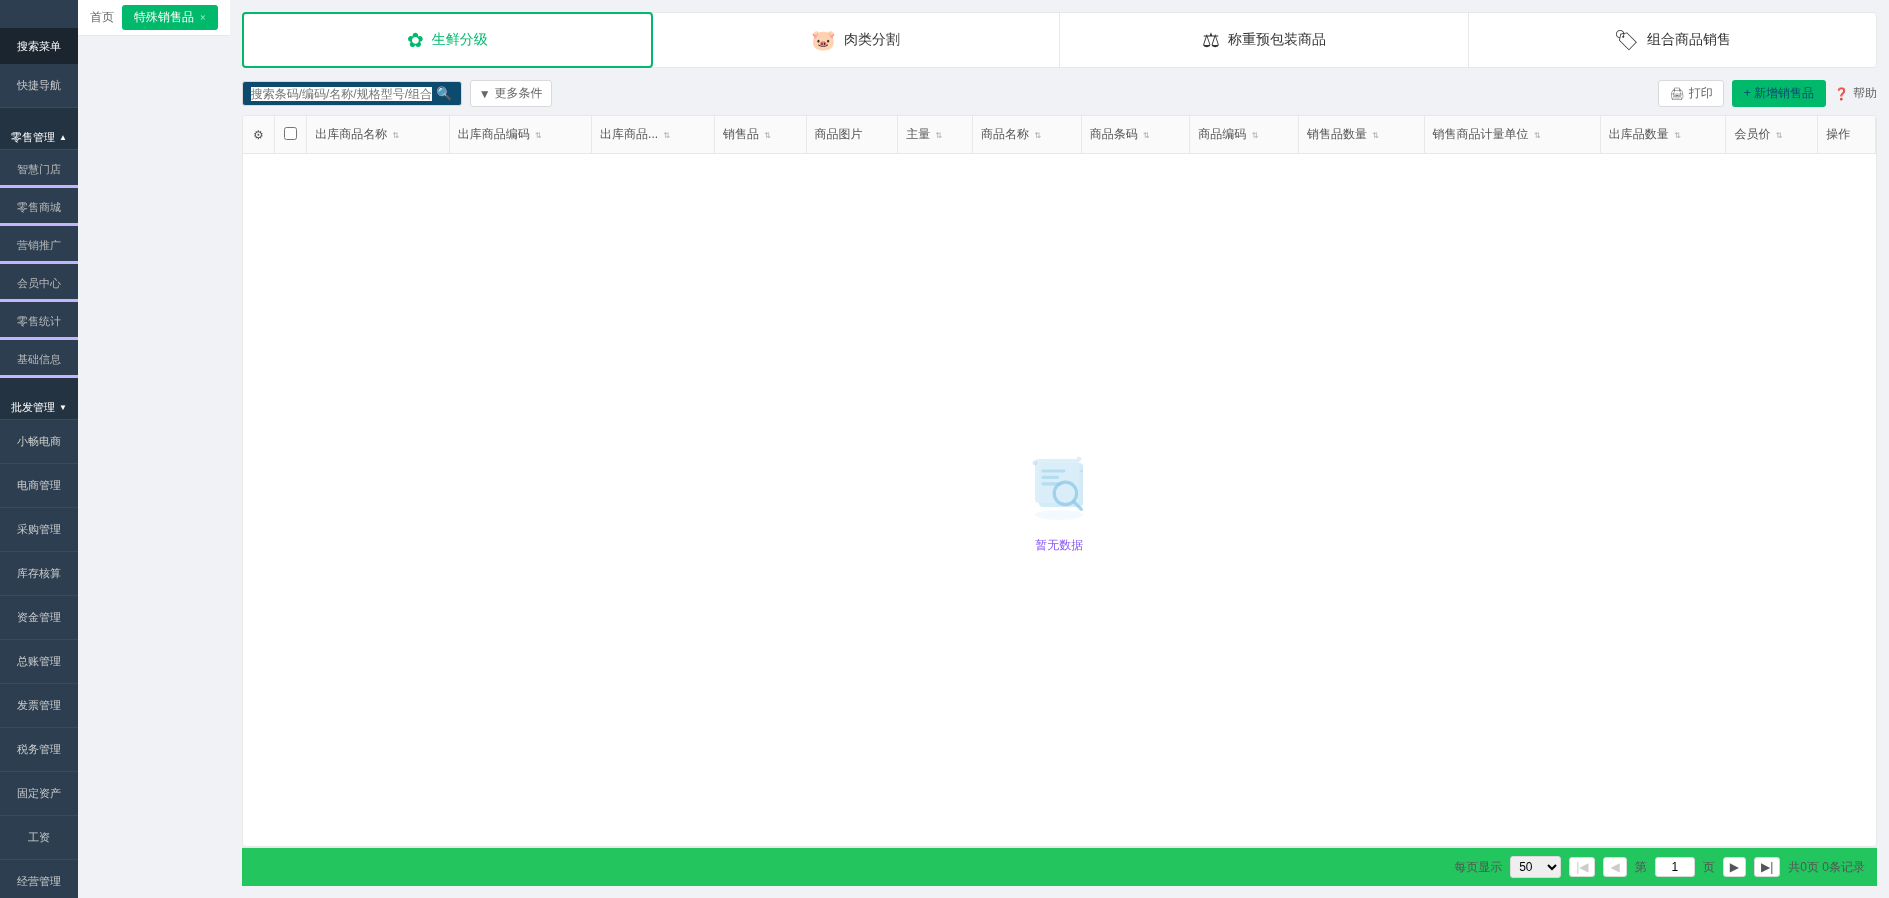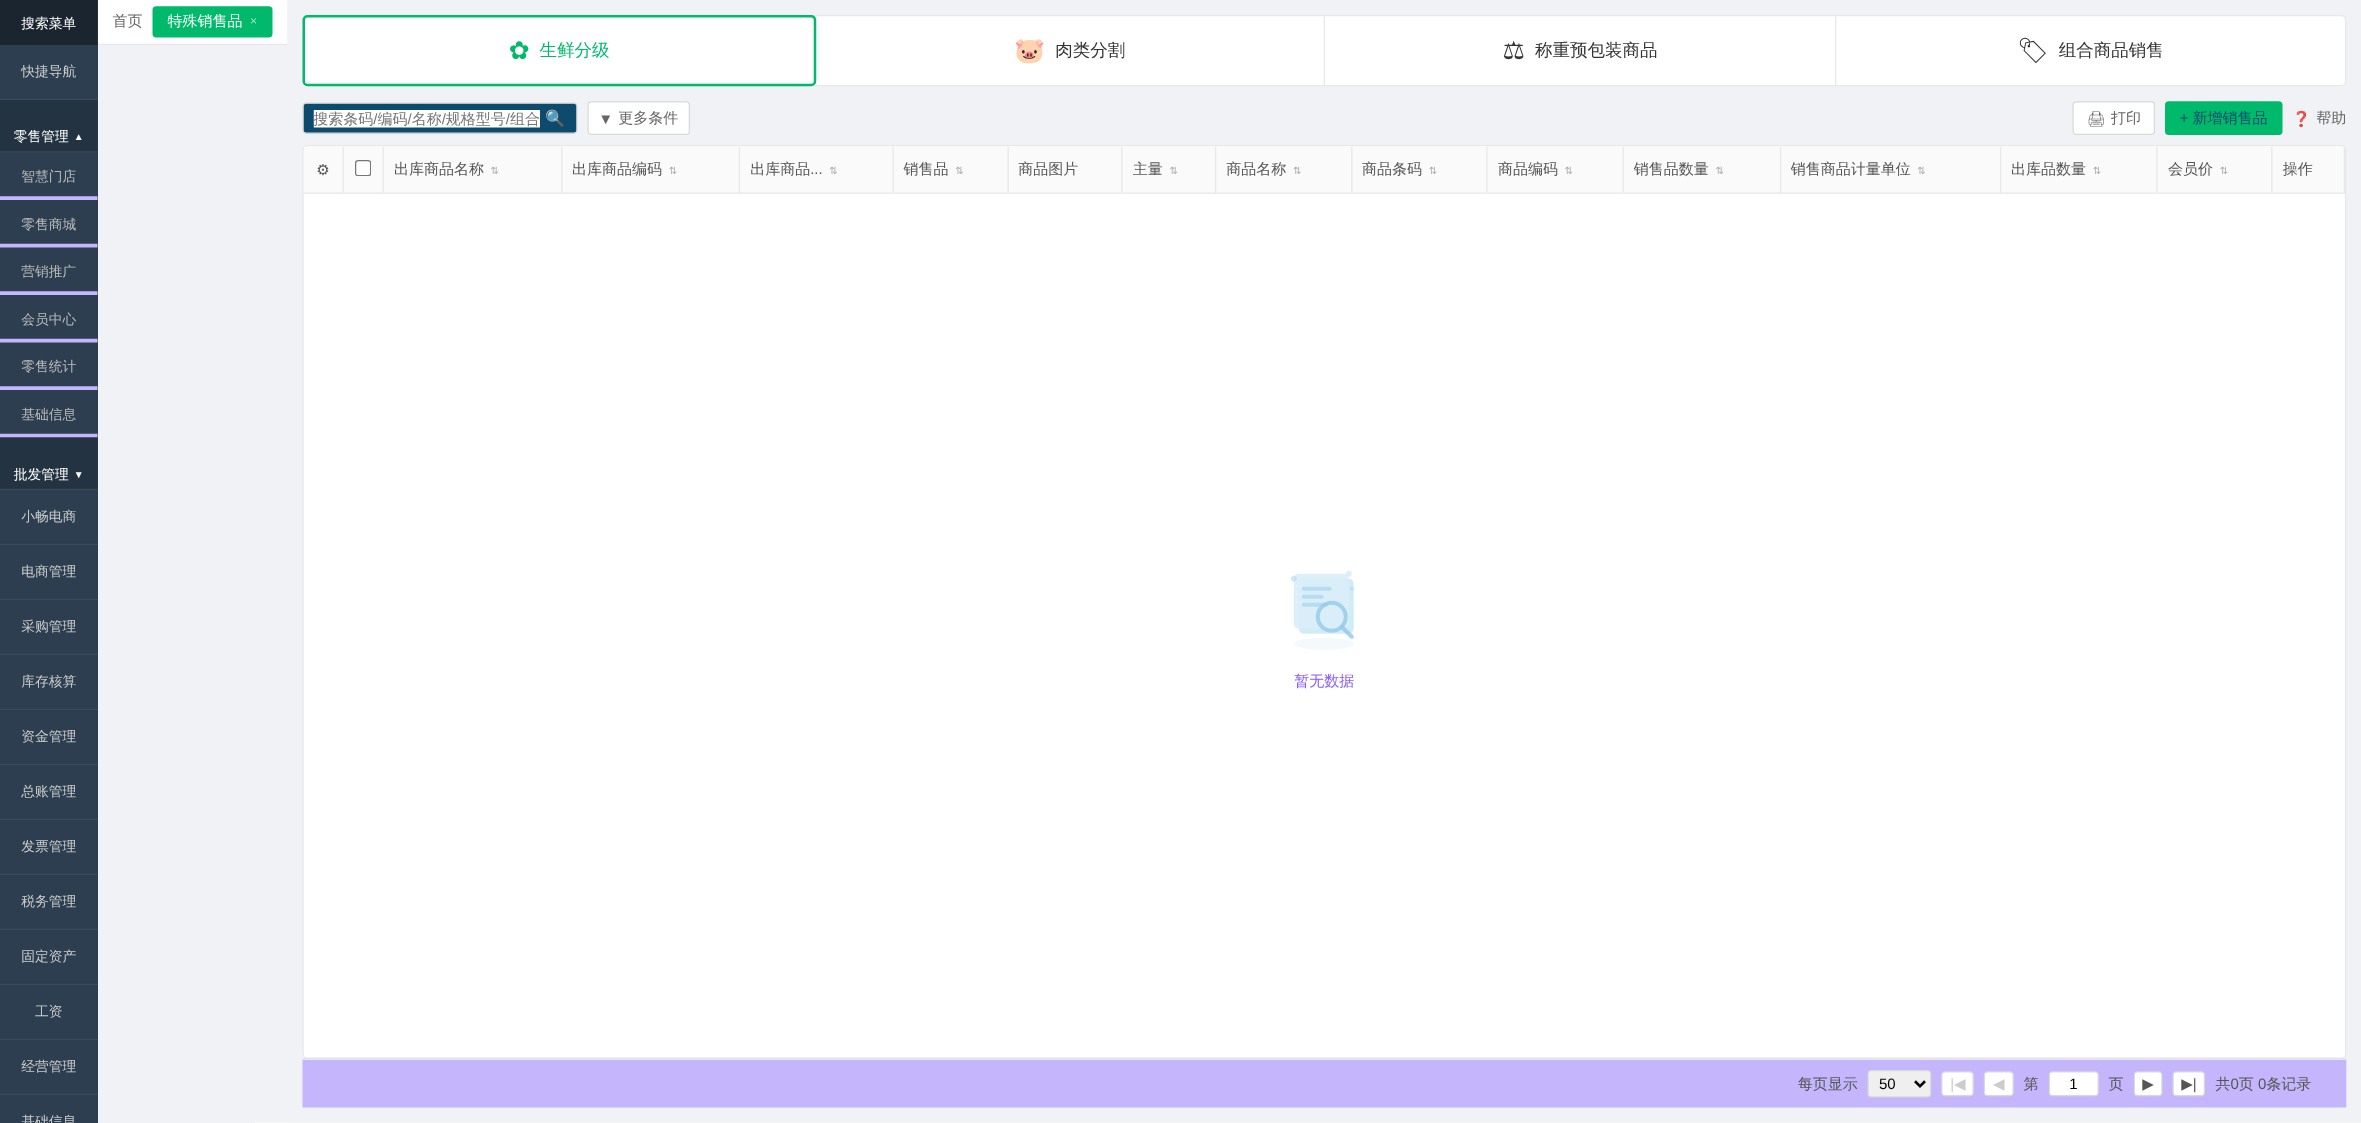--- a/index.html
+++ b/index.html
@@ -21,20 +21,21 @@
     .sidebar-logo {
       background: #1a252f;
       color: #fff;
       text-align: right;
       padding: 8px 4px;
       font-size: 11px;
       min-height: 36px;
       display: flex;
       align-items: center;
       justify-content: center;
+      margin-top: 28px;
     }
     .sidebar-item {
       padding: 10px 4px;
       text-align: center;
       font-size: 11px;
       color: #ccc;
       cursor: pointer;
       display: flex;
       flex-direction: column;
       align-items: center;
@@ -288,27 +289,27 @@
     .empty-icon {
       width: 80px;
       height: 80px;
     }
 
     
     .pagination {
       display: flex;
       align-items: center;
       justify-content: flex-end;
-      padding: 8px 28px;
+      padding: 8px 12px;
       border-top: 1px solid #e8e8e8;
       gap: 8px;
       font-size: 12px;
       color: #555;
       flex-shrink: 0;
-      background: #c4b5fd;
+      background: #22c55e;
     }
     .pagination select {
       border: 1px solid #d9d9d9;
       border-radius: 3px;
       padding: 2px 4px;
       font-size: 12px;
     }
     .pagination-btn {
       border: 1px solid #d9d9d9;
       background: #fff;

